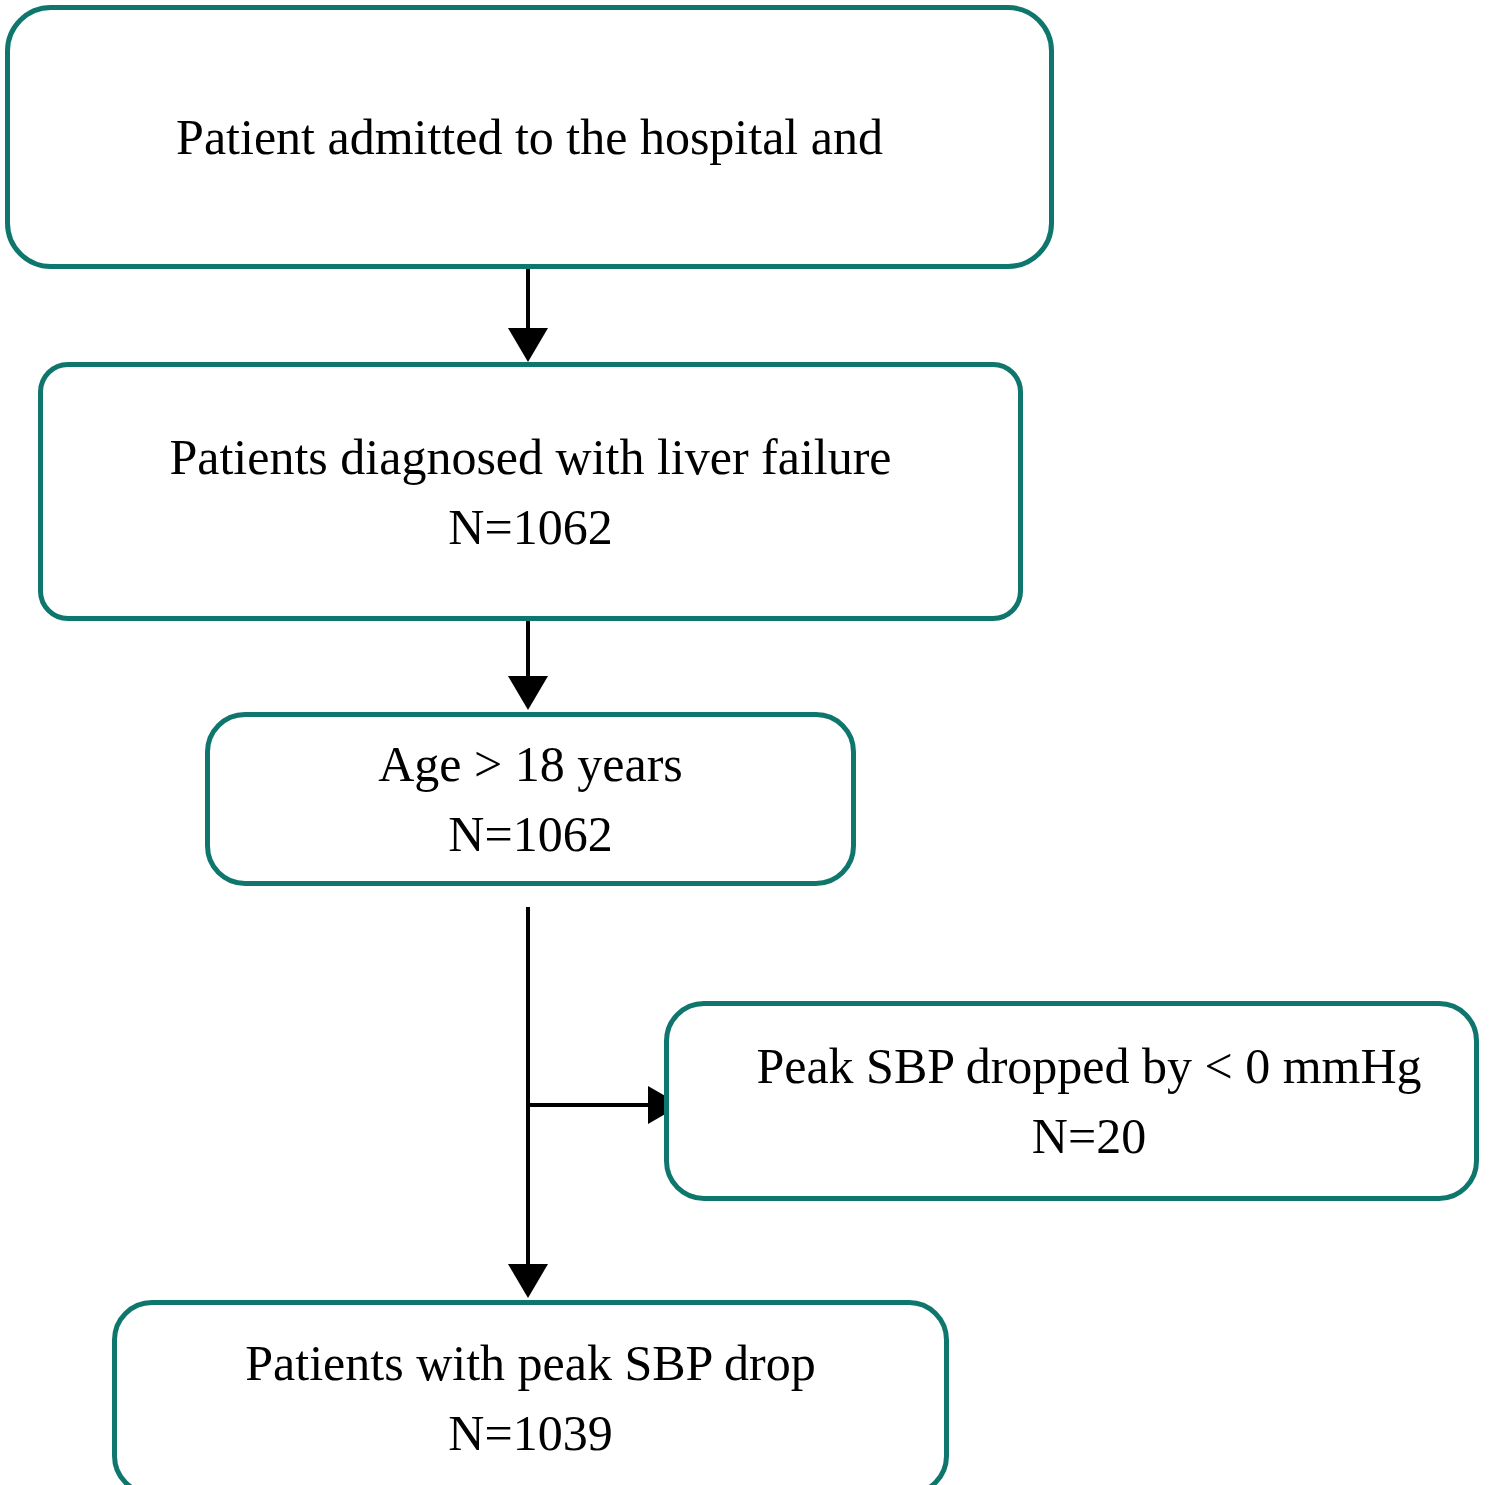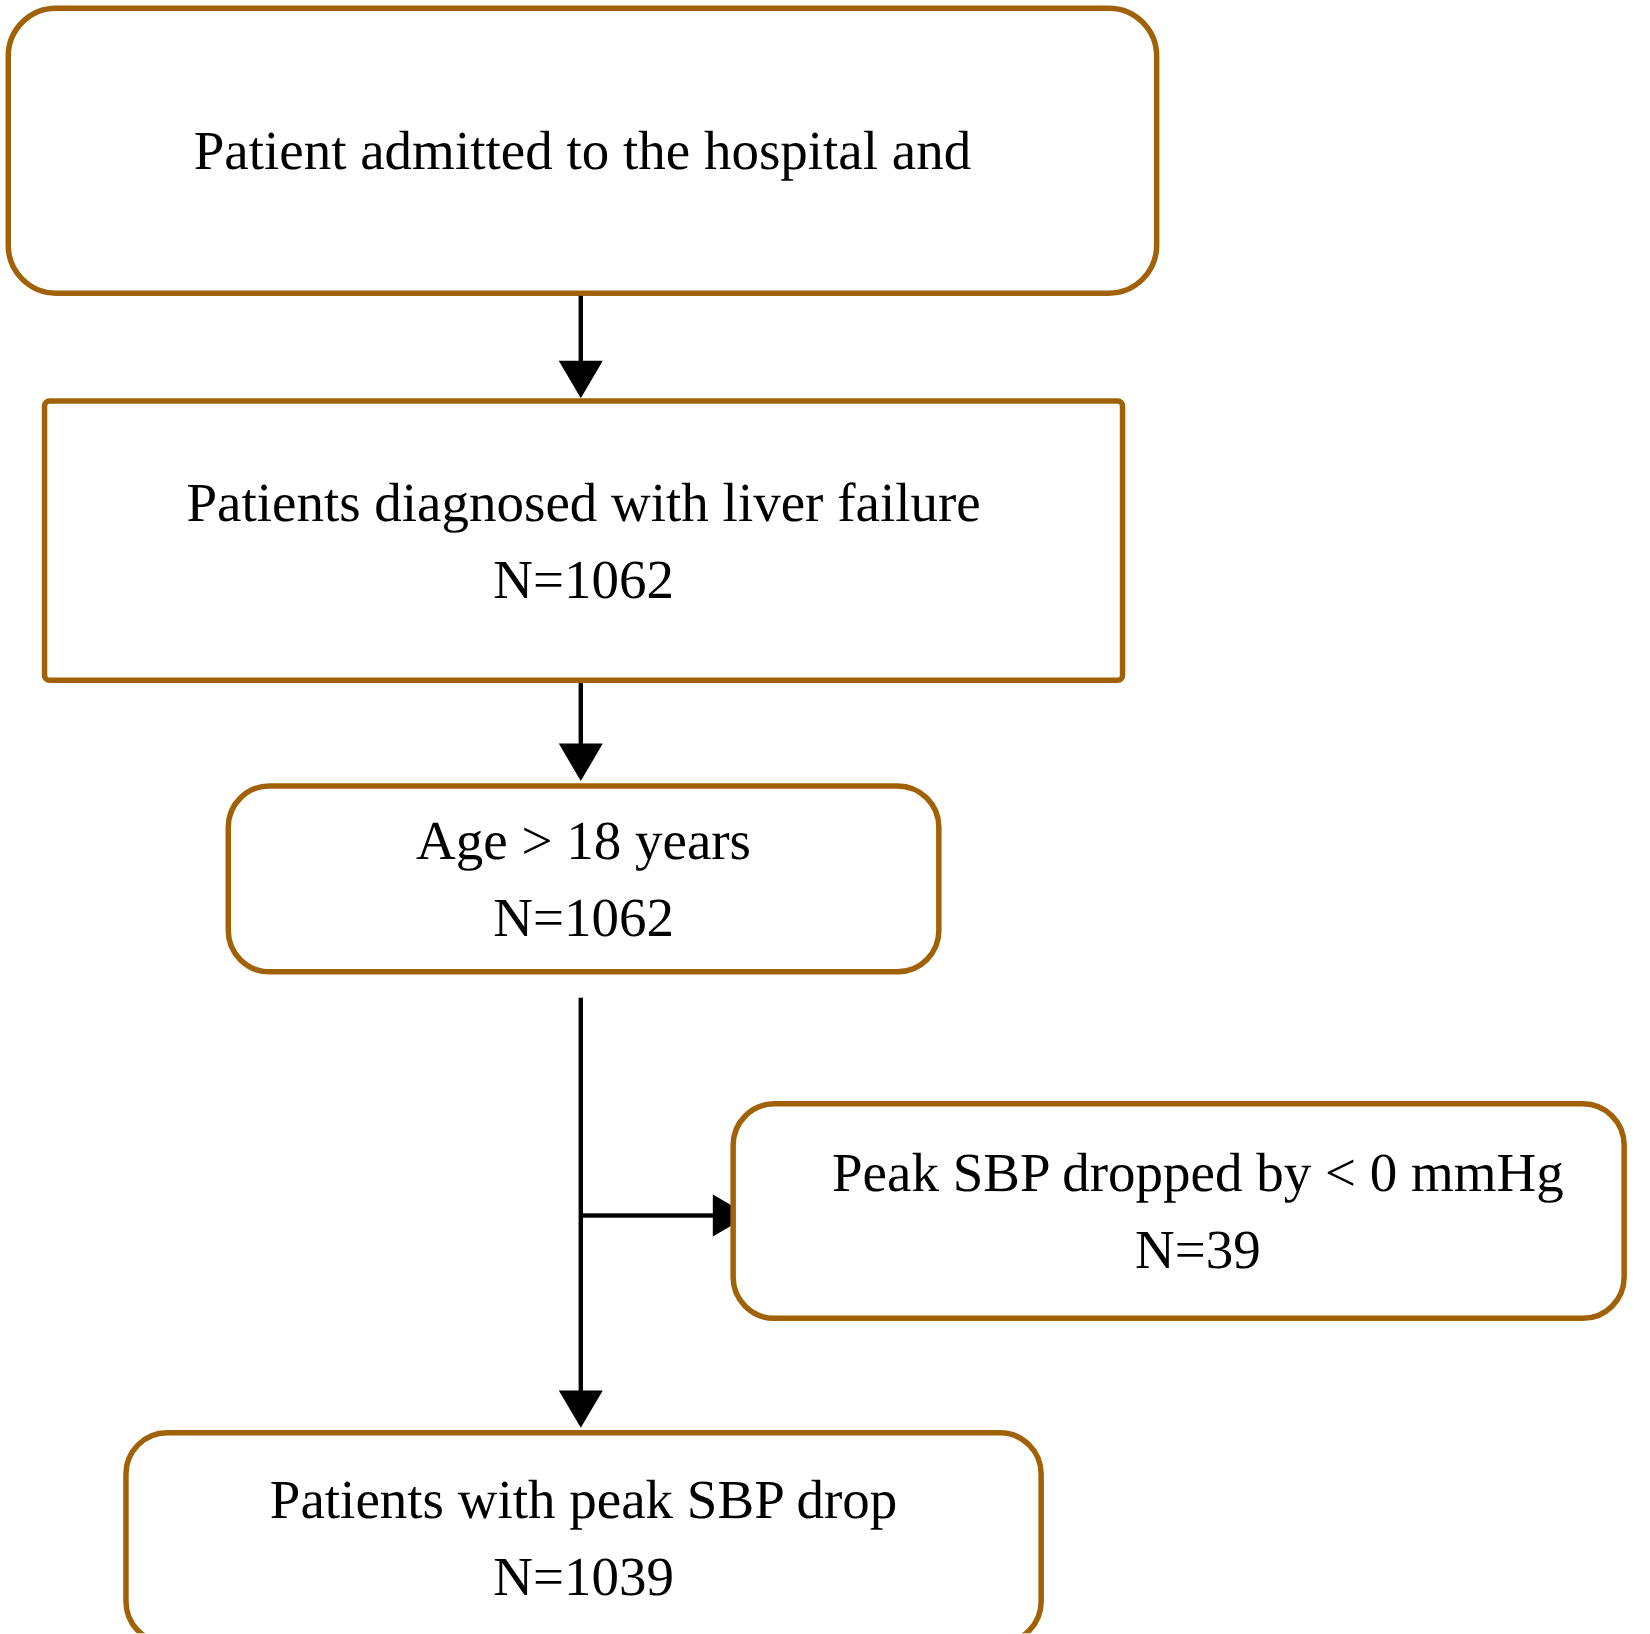--- a/index.html
+++ b/index.html
@@ -17,21 +17,21 @@
     width: 1500px;
     height: 1485px;
     background: #ffffff;
     overflow: hidden;
   }
   
   .node {
     position: absolute;
     box-sizing: border-box;
     background: #ffffff;
-    border: 5px solid #a16207;
+    border: 5px solid #0f766e;
     border-radius: 44px;
     display: flex;
     flex-direction: column;
     align-items: center;
     justify-content: center;
     text-align: center;
     line-height: 1.40;
     color: #000000;
   }
   .node .line {
@@ -41,21 +41,21 @@
 
   
   #node-admitted {
     left: 5px;  top: 5px;   width: 1049px; height: 264px;
     font-size: 50px;
     border-radius: 46px;
   }
   #node-liver-failure {
     left: 38px; top: 362px; width: 985px; height: 259px;
     font-size: 50px;
-    border-radius: 7px;
+    border-radius: 30px;
   }
   #node-age {
     left: 205px; top: 712px; width: 651px; height: 174px;
     font-size: 50px;
     border-radius: 40px;
   }
   #node-excluded {
     left: 664px; top: 1001px; width: 815px; height: 200px;
     font-size: 50px;
     border-radius: 40px;
@@ -126,21 +126,21 @@
   </div>
 
   <div class="conn v-line" id="conn-3-bottom"></div>
   <div class="arrow-down" id="arrow-3-bottom"></div>
 
   <div class="conn h-line" id="conn-branch-h"></div>
   <div class="arrow-right" id="arrow-branch"></div>
 
   <div class="node" id="node-excluded">
     <span class="line">Peak SBP dropped by &lt; 0 mmHg</span>
-    <span class="line">N=39</span>
+    <span class="line">N=20</span>
   </div>
 
   <div class="node" id="node-final">
     <span class="line">Patients with peak SBP drop</span>
     <span class="line">N=1039</span>
   </div>
 
 </div>
 
 </body></html>

